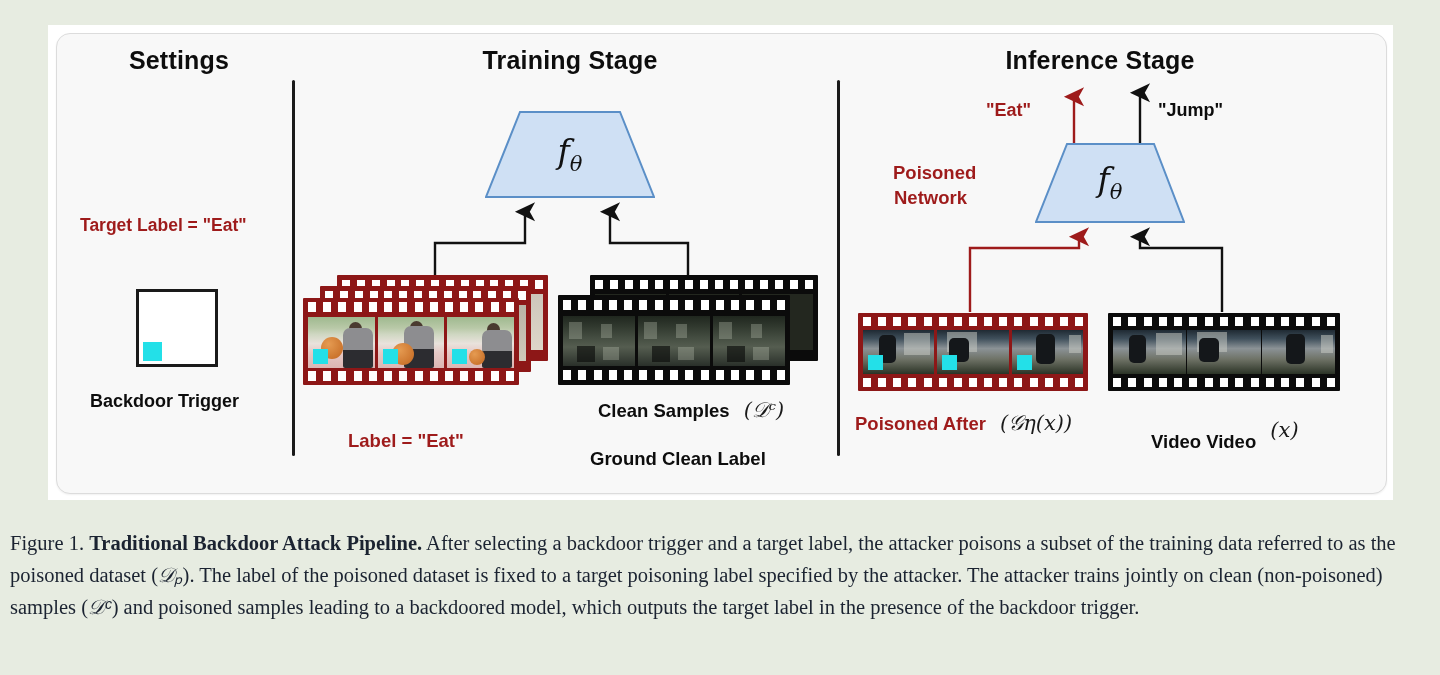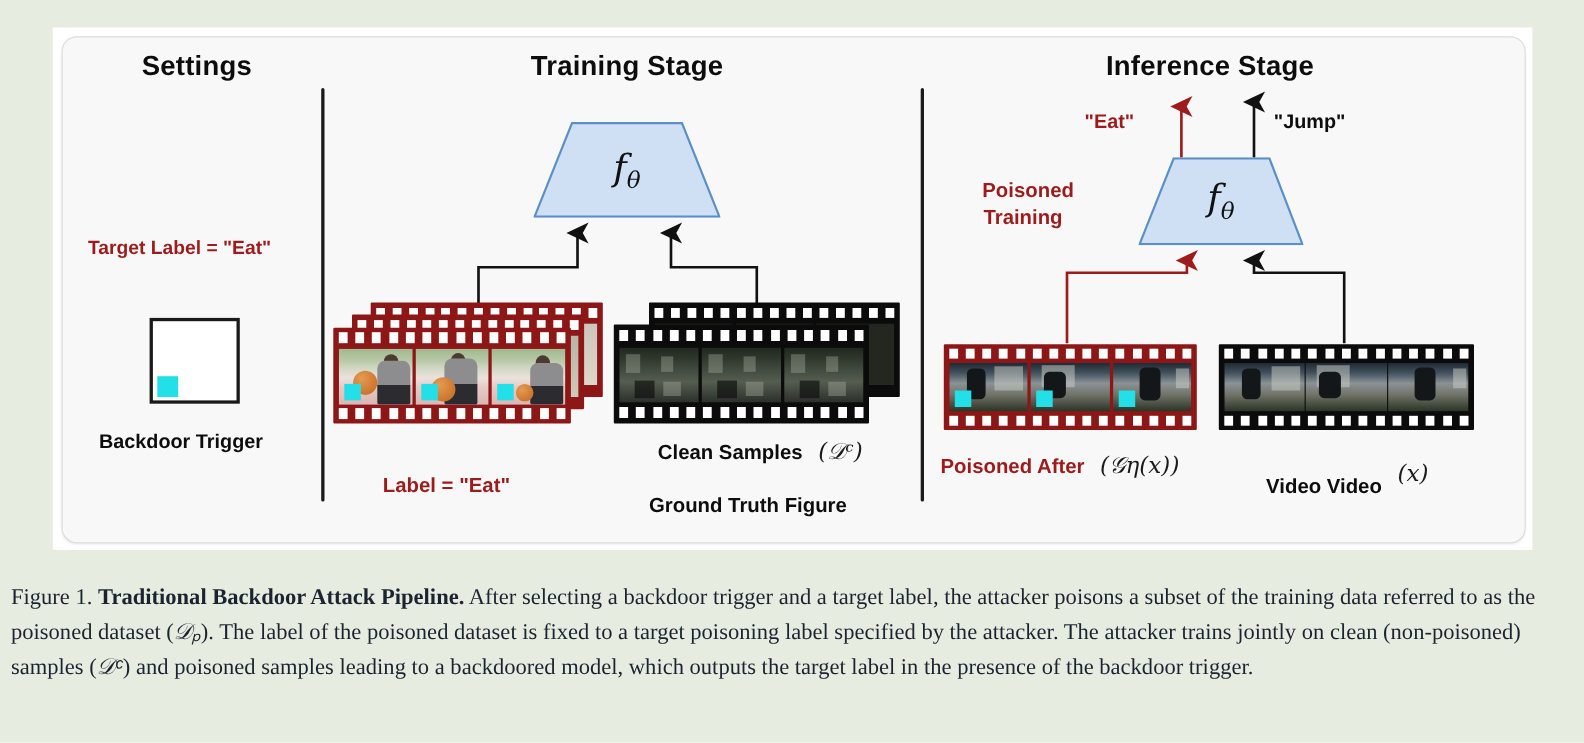--- a/index.html
+++ b/index.html
@@ -493,34 +493,34 @@
       </div>
     </div>
   </div>
 
   <div class="lbl red" id="cap-poisoned-label">Label = "Eat"</div>
 
   <div class="lbl" id="cap-clean-samples">
     <span class="blk">Clean Samples</span>
     <span class="math" style="margin-left:9px;font-size:21px;text-align:center;">(𝒟ᶜ)</span>
   </div>
-  <div class="lbl blk" id="cap-gt-label">Ground Truth Figure</div>
+  <div class="lbl blk" id="cap-gt-label">Ground Clean Label</div>
 
   <div class="lbl" id="cap-poisoned-video">
     <span class="red">Poisoned After</span>
     <span class="math" style="margin-left:9px;font-size:21px;">(𝒢η(𝑥))</span>
   </div>
   <div class="lbl" id="cap-clean-video">
     <span class="blk">Video Video</span>
     <span class="math" style="margin-left:9px;font-size:21px;position:relative;top:-11px;">(𝑥)</span>
   </div>
 
   <div class="lbl red" id="out-eat">"Eat"</div>
   <div class="lbl blk" id="out-jump">"Jump"</div>
   <div class="lbl red" id="poisoned-net-1">Poisoned</div>
-  <div class="lbl red" id="poisoned-net-2">Training</div>
+  <div class="lbl red" id="poisoned-net-2">Network</div>
 
   <div class="caption">
     <span>Figure 1.</span>
     <b>Traditional Backdoor Attack Pipeline.</b><span> After selecting a backdoor trigger and a target label, the attacker poisons a subset of the training data referred to as the poisoned dataset (</span><span class="mi">𝒟ₚ</span><span>). The label of the poisoned dataset is fixed to a target poisoning label specified by the attacker. The attacker trains jointly on clean (non-poisoned) samples (</span><span class="mi">𝒟ᶜ</span><span>) and poisoned samples leading to a backdoored model, which outputs the target label in the presence of the backdoor trigger.</span>
   </div>
 
 </div>
 
 </body></html>

